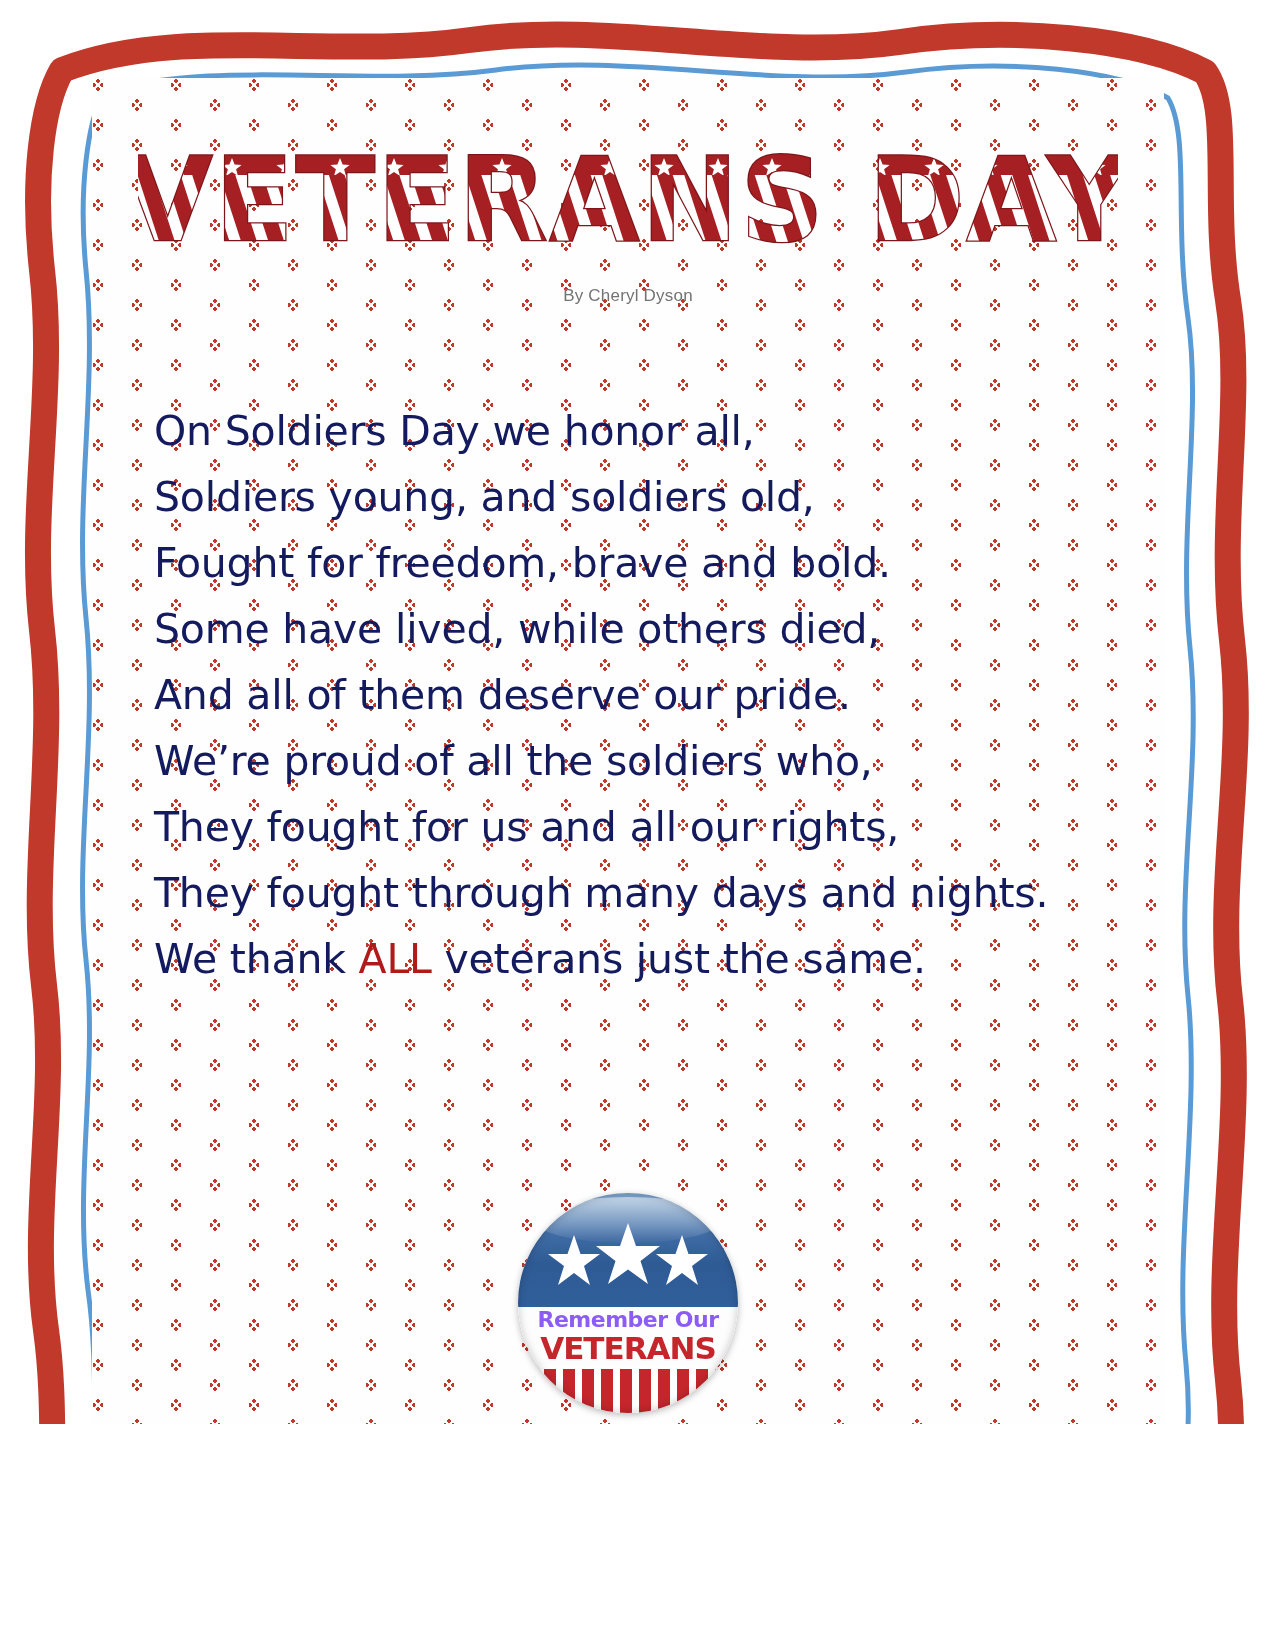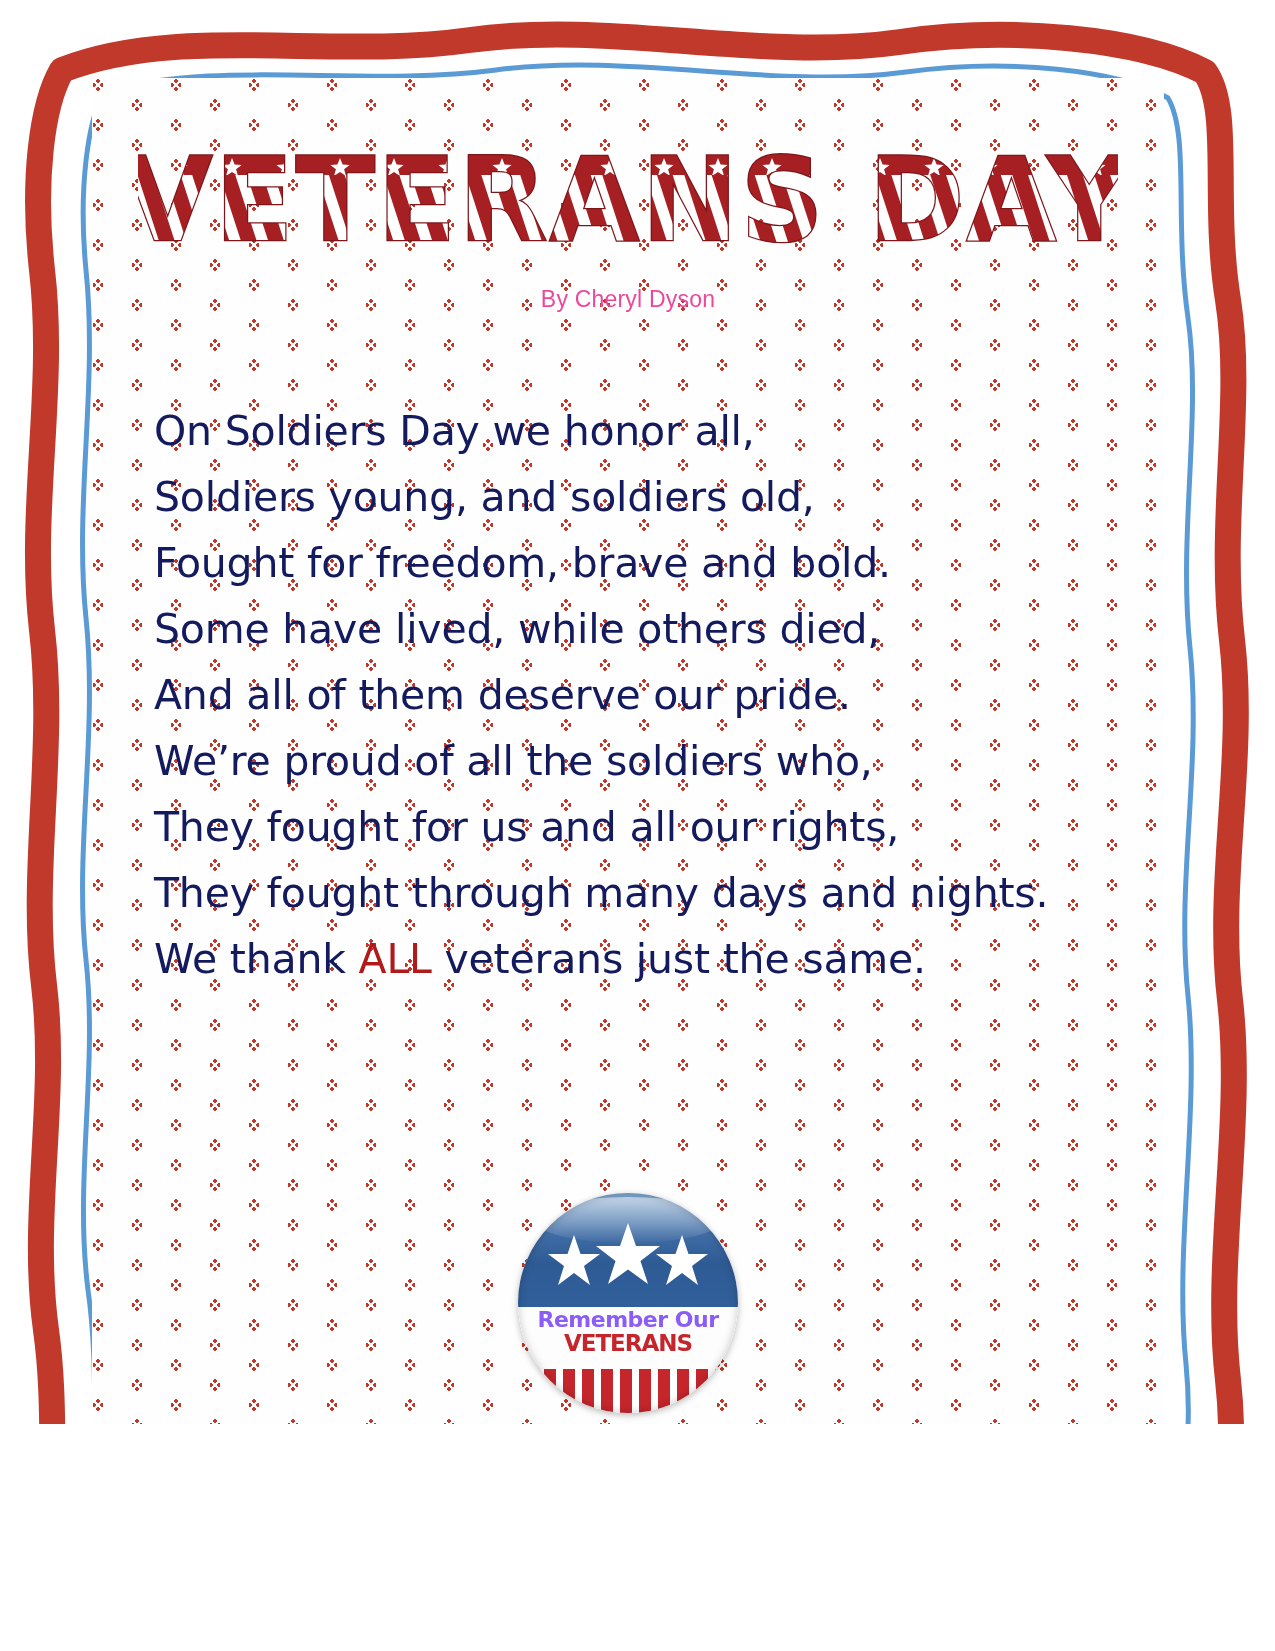--- a/index.html
+++ b/index.html
@@ -72,22 +72,22 @@
   .title-svg { display: block; margin: 0 auto; }
 
   
   .byline {
     position: absolute;
     left: 0;
     top: 208px;
     width: 1072px;
     text-align: center;
     font-family: "Liberation Sans", sans-serif;
-    font-size: 23px;
-    color: #ec4899;
+    font-size: 17px;
+    color: #737373;
     letter-spacing: 0.2px;
   }
 
   
   .poem {
     position: absolute;
     left: 62px;
     top: 320px;
     width: 980px;
   }
@@ -166,21 +166,21 @@
     font-size: 22px;
     color: #8b5cf6;
     letter-spacing: -0.5px;
   }
   .badge-line2 {
     position: absolute;
     left: 0; top: 137px;
     width: 220px;
     font-family: "DejaVu Sans", sans-serif;
     font-weight: bold;
-    font-size: 23px;
+    font-size: 31px;
     color: #c4262c;
     letter-spacing: -1px;
   }
   .badge-stripes {
     position: absolute;
     left: 0; top: 176px;
     width: 220px;
     height: 44px;
     background: repeating-linear-gradient(
       90deg,

